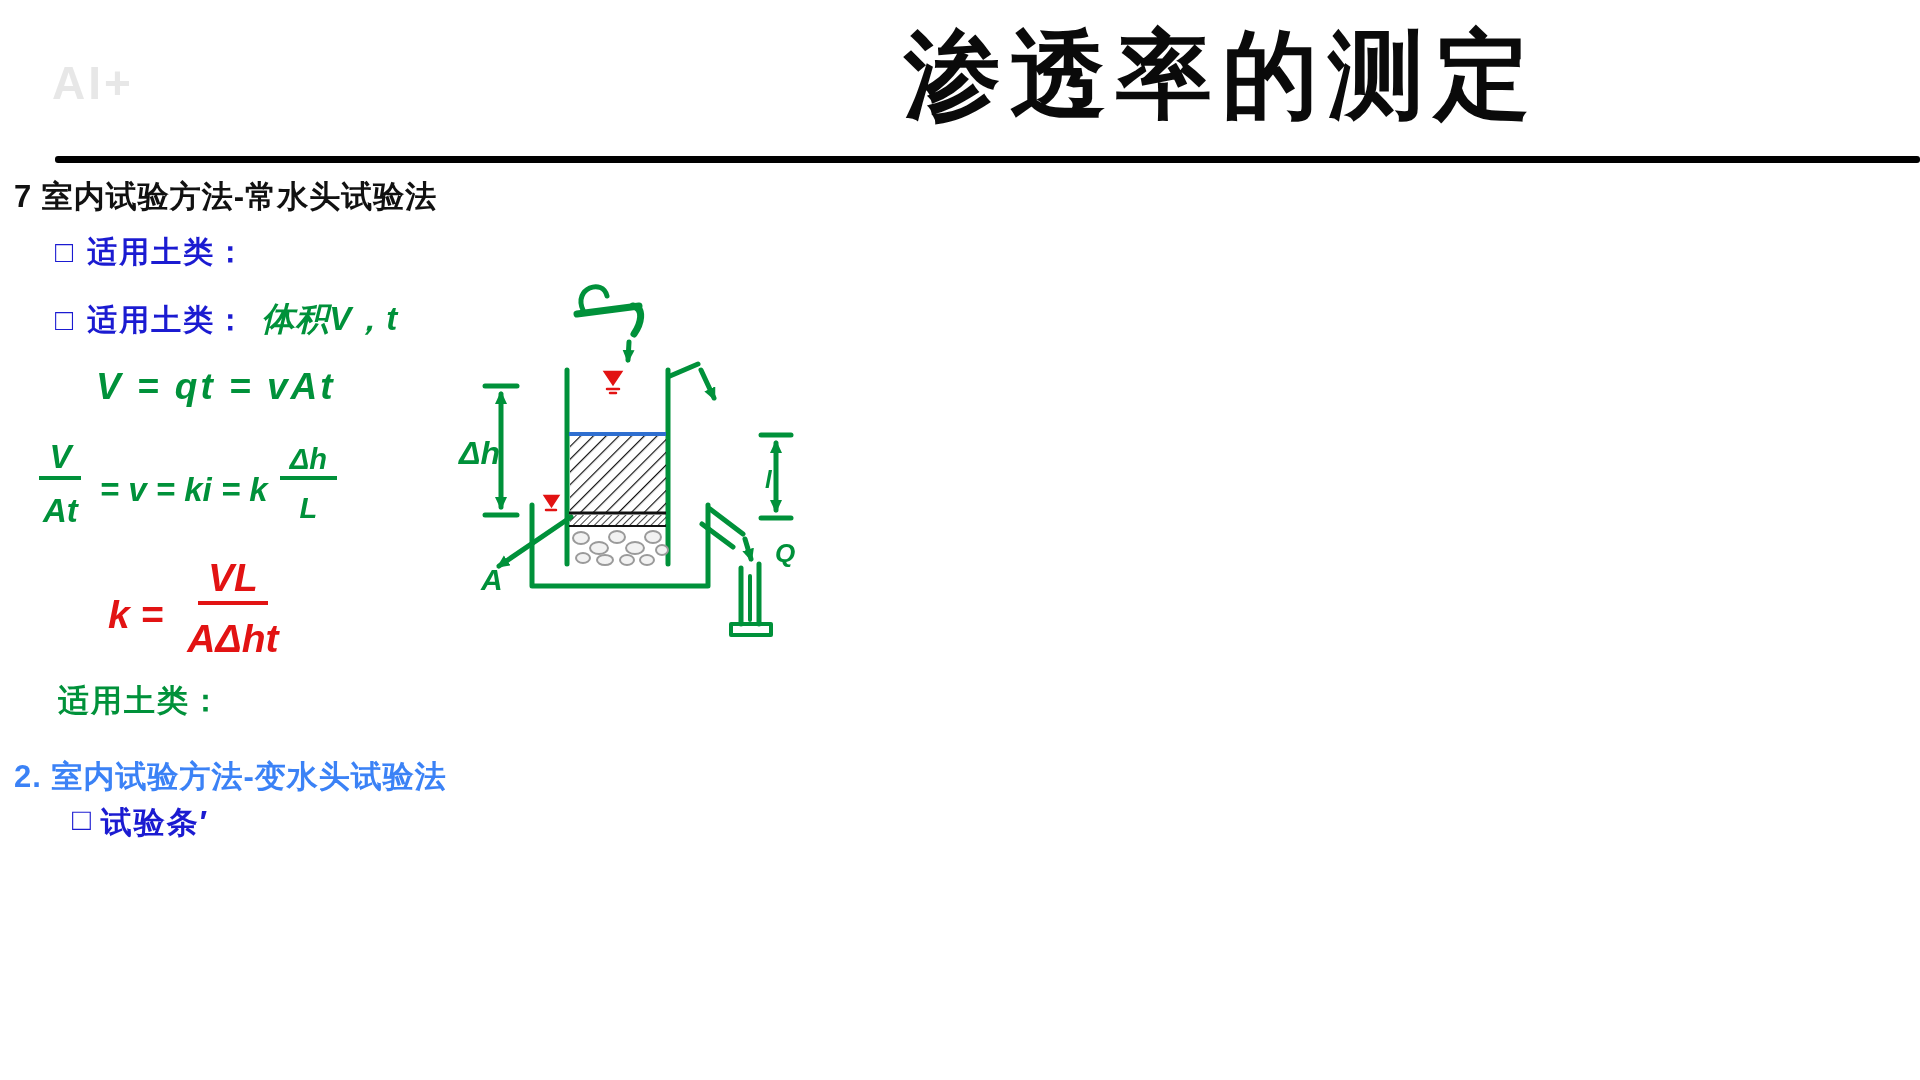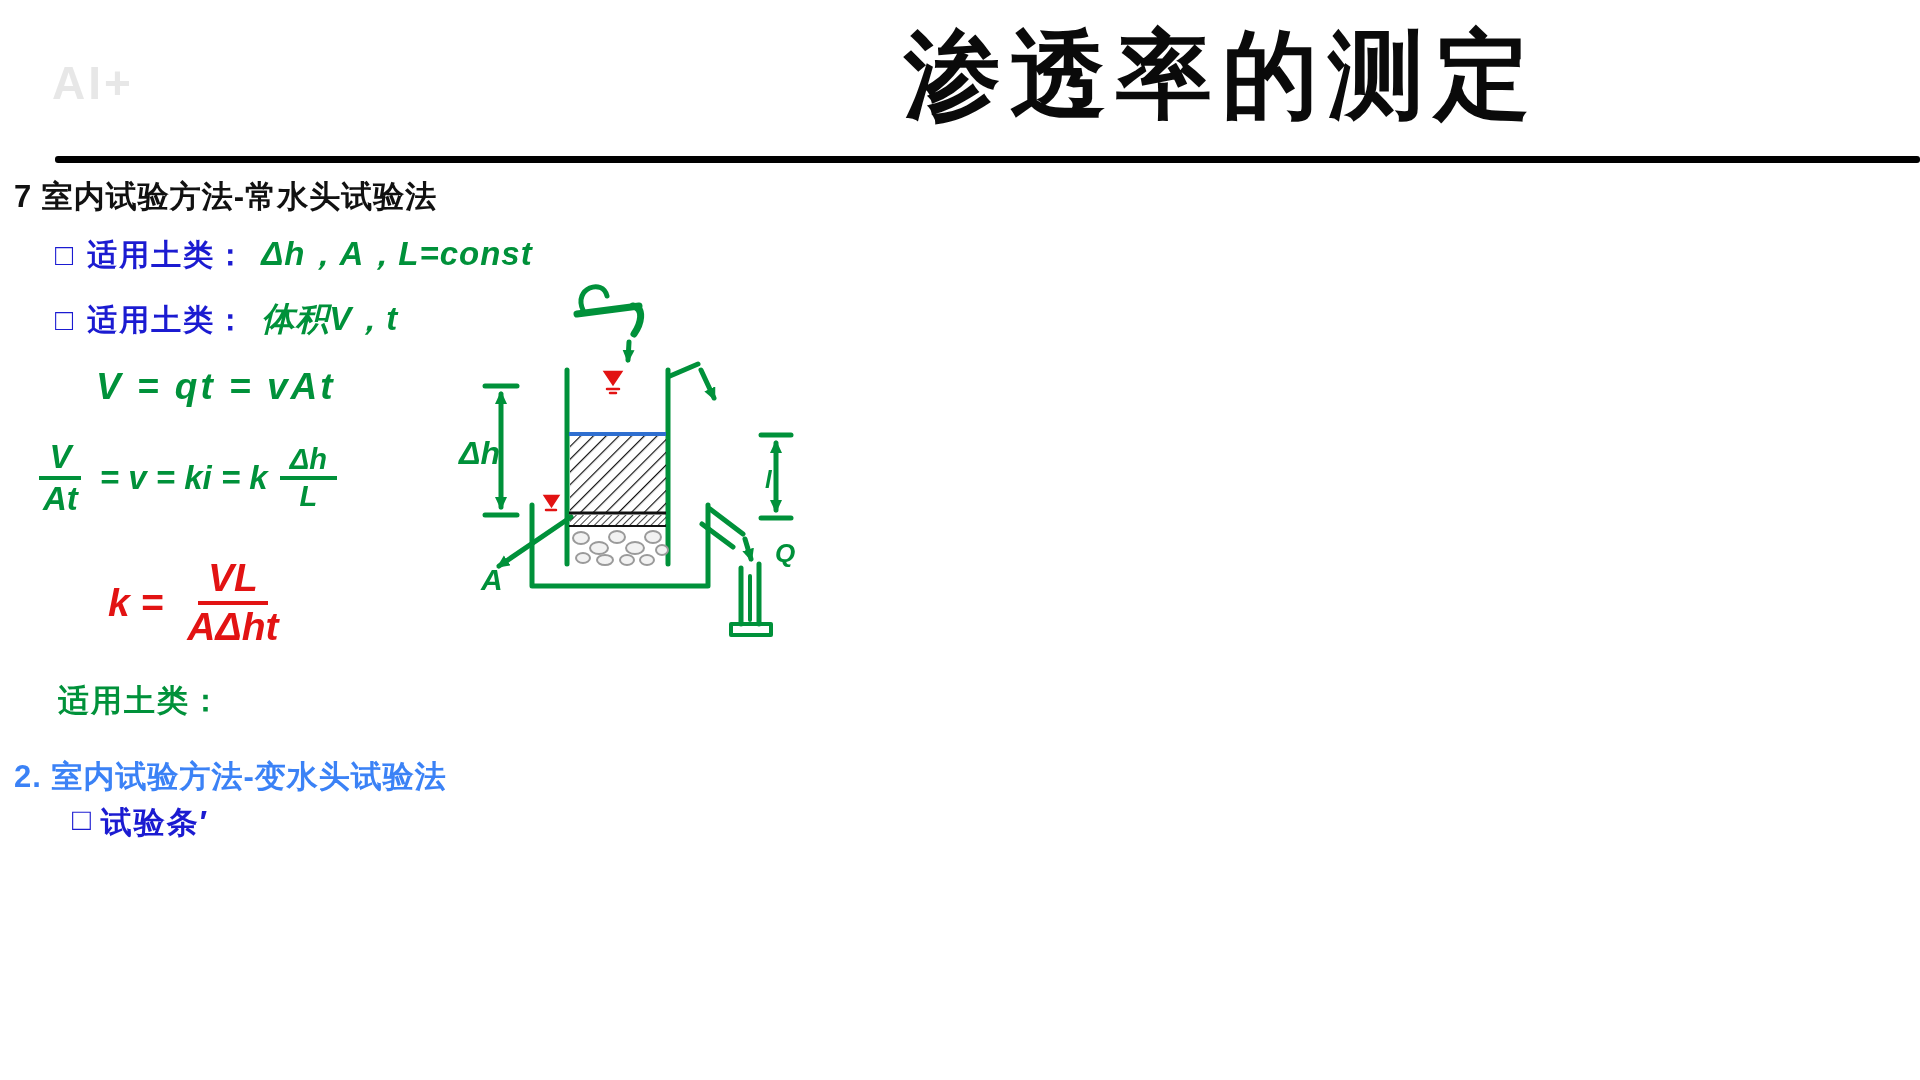--- a/index.html
+++ b/index.html
@@ -47,21 +47,21 @@
   .row1{left:55px;top:232px}
   .row2{left:55px;top:297px}
 
   .f{display:flex;align-items:center;font-style:italic;font-weight:800}
   .f1{left:96px;top:366px;font-size:37px;letter-spacing:3px}
   .f2{left:33px;top:438px;font-size:33px;gap:12px}
   .f3{left:108px;top:556px;font-size:39px;gap:14px}
 
   .frac{display:inline-flex;flex-direction:column;align-items:center;line-height:1.15}
   .frac .num{padding:0 10px;border-bottom:4px solid currentColor}
-  .frac .den{padding:0 10px}
+  .frac .den{padding:12px 10px}
   .frac.small{font-size:0.88em}
 
   .soil{left:58px;top:680px;font-size:31px;font-weight:800;display:flex;gap:13px;letter-spacing:2px}
   .s2item{left:72px;top:802px;display:flex;gap:8px;font-weight:800;font-size:31px;letter-spacing:2px}
 
   .diagram{left:455px;top:268px;width:360px;height:400px}
 </style>
 </head>
 <body>
 
@@ -69,21 +69,20 @@
 
 <h1 class="abs title">渗透率的测定</h1>
 
 <div class="abs divider"></div>
 
 <div class="abs h1">7 室内试验方法-常水头试验法</div>
 
 <div class="abs item row1">
   <span class="blue cb">□</span>
   <span class="blue lbl">适用土类：</span>
-  <span class="green val">Δh，A，L=const</span>
 </div>
 
 <div class="abs item row2">
   <span class="blue cb">□</span>
   <span class="blue lbl">适用土类：</span>
   <span class="green val">体积V，t</span>
 </div>
 
 <div class="abs f f1 green">V = qt = vAt</div>
 

